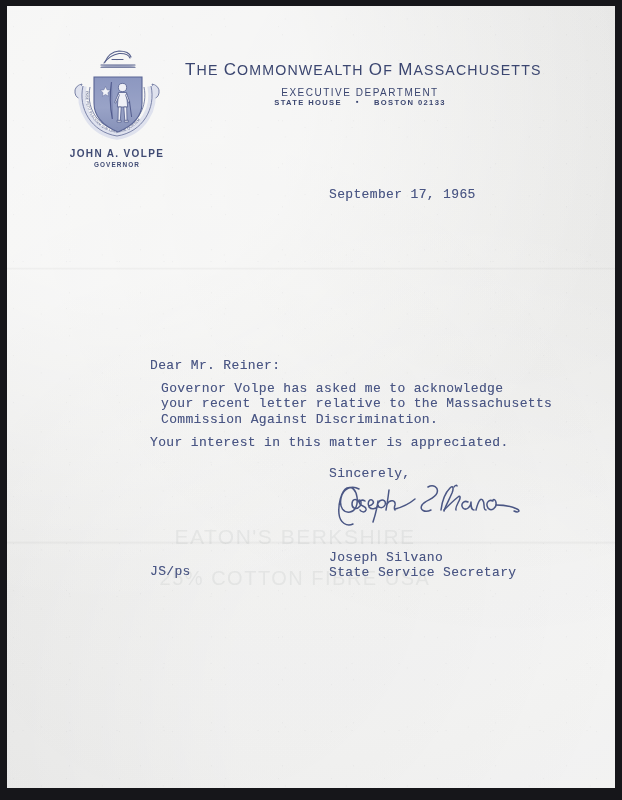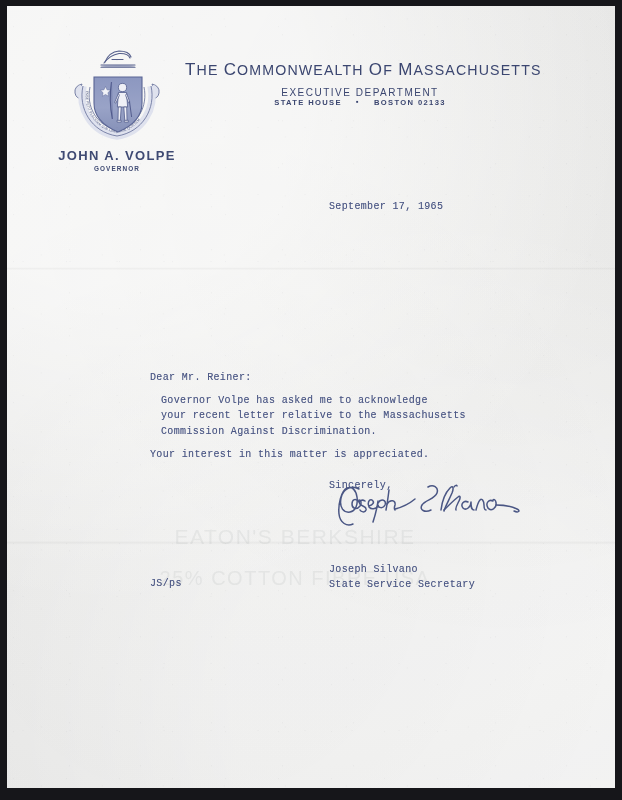--- a/index.html
+++ b/index.html
@@ -98,21 +98,21 @@
     position: absolute;
     left: 45px;
     top: 40px;
     width: 130px;
     text-align: center;
   }
   #seal-svg { display: block; margin: 0 auto; }
 
   .seal-name {
     margin-top: 2px;
-    font-size: 13px;
+    font-size: 10px;
     font-weight: 700;
     letter-spacing: 1.35px;
     color: #3f4a73;
     font-family: "Liberation Sans", sans-serif;
   }
   .seal-title {
     margin-top: 2px;
     font-size: 6.4px;
     font-weight: 700;
     letter-spacing: 1.1px;
@@ -149,27 +149,26 @@
     display: inline-block;
     margin: 0 14px;
     position: relative;
     top: -1px;
   }
 
   
   .tw {
     position: absolute;
     font-family: "Liberation Mono", "DejaVu Sans Mono", monospace;
-    font-size: 10px;
+    font-size: 13px;
     line-height: 15.4px;
     color: #4a5684;
     white-space: pre;
     letter-spacing: 0.35px;
     text-shadow: 0 0 0.6px rgba(74,86,132,0.45);
-    margin-top: 12px;
   }
 
   #date-line   { left: 322px; top: 181px; }
   #address     { left: 143px; top: 290px; }
   #salutation  { left: 143px; top: 352px; }
   #para1       { left: 154px; top: 375px; }
   #para2       { left: 143px; top: 429px; text-align: center; }
   #closing     { left: 322px; top: 460px; }
   #sig-name    { left: 322px; top: 544px; }
   #initials    { left: 143px; top: 558px; }

